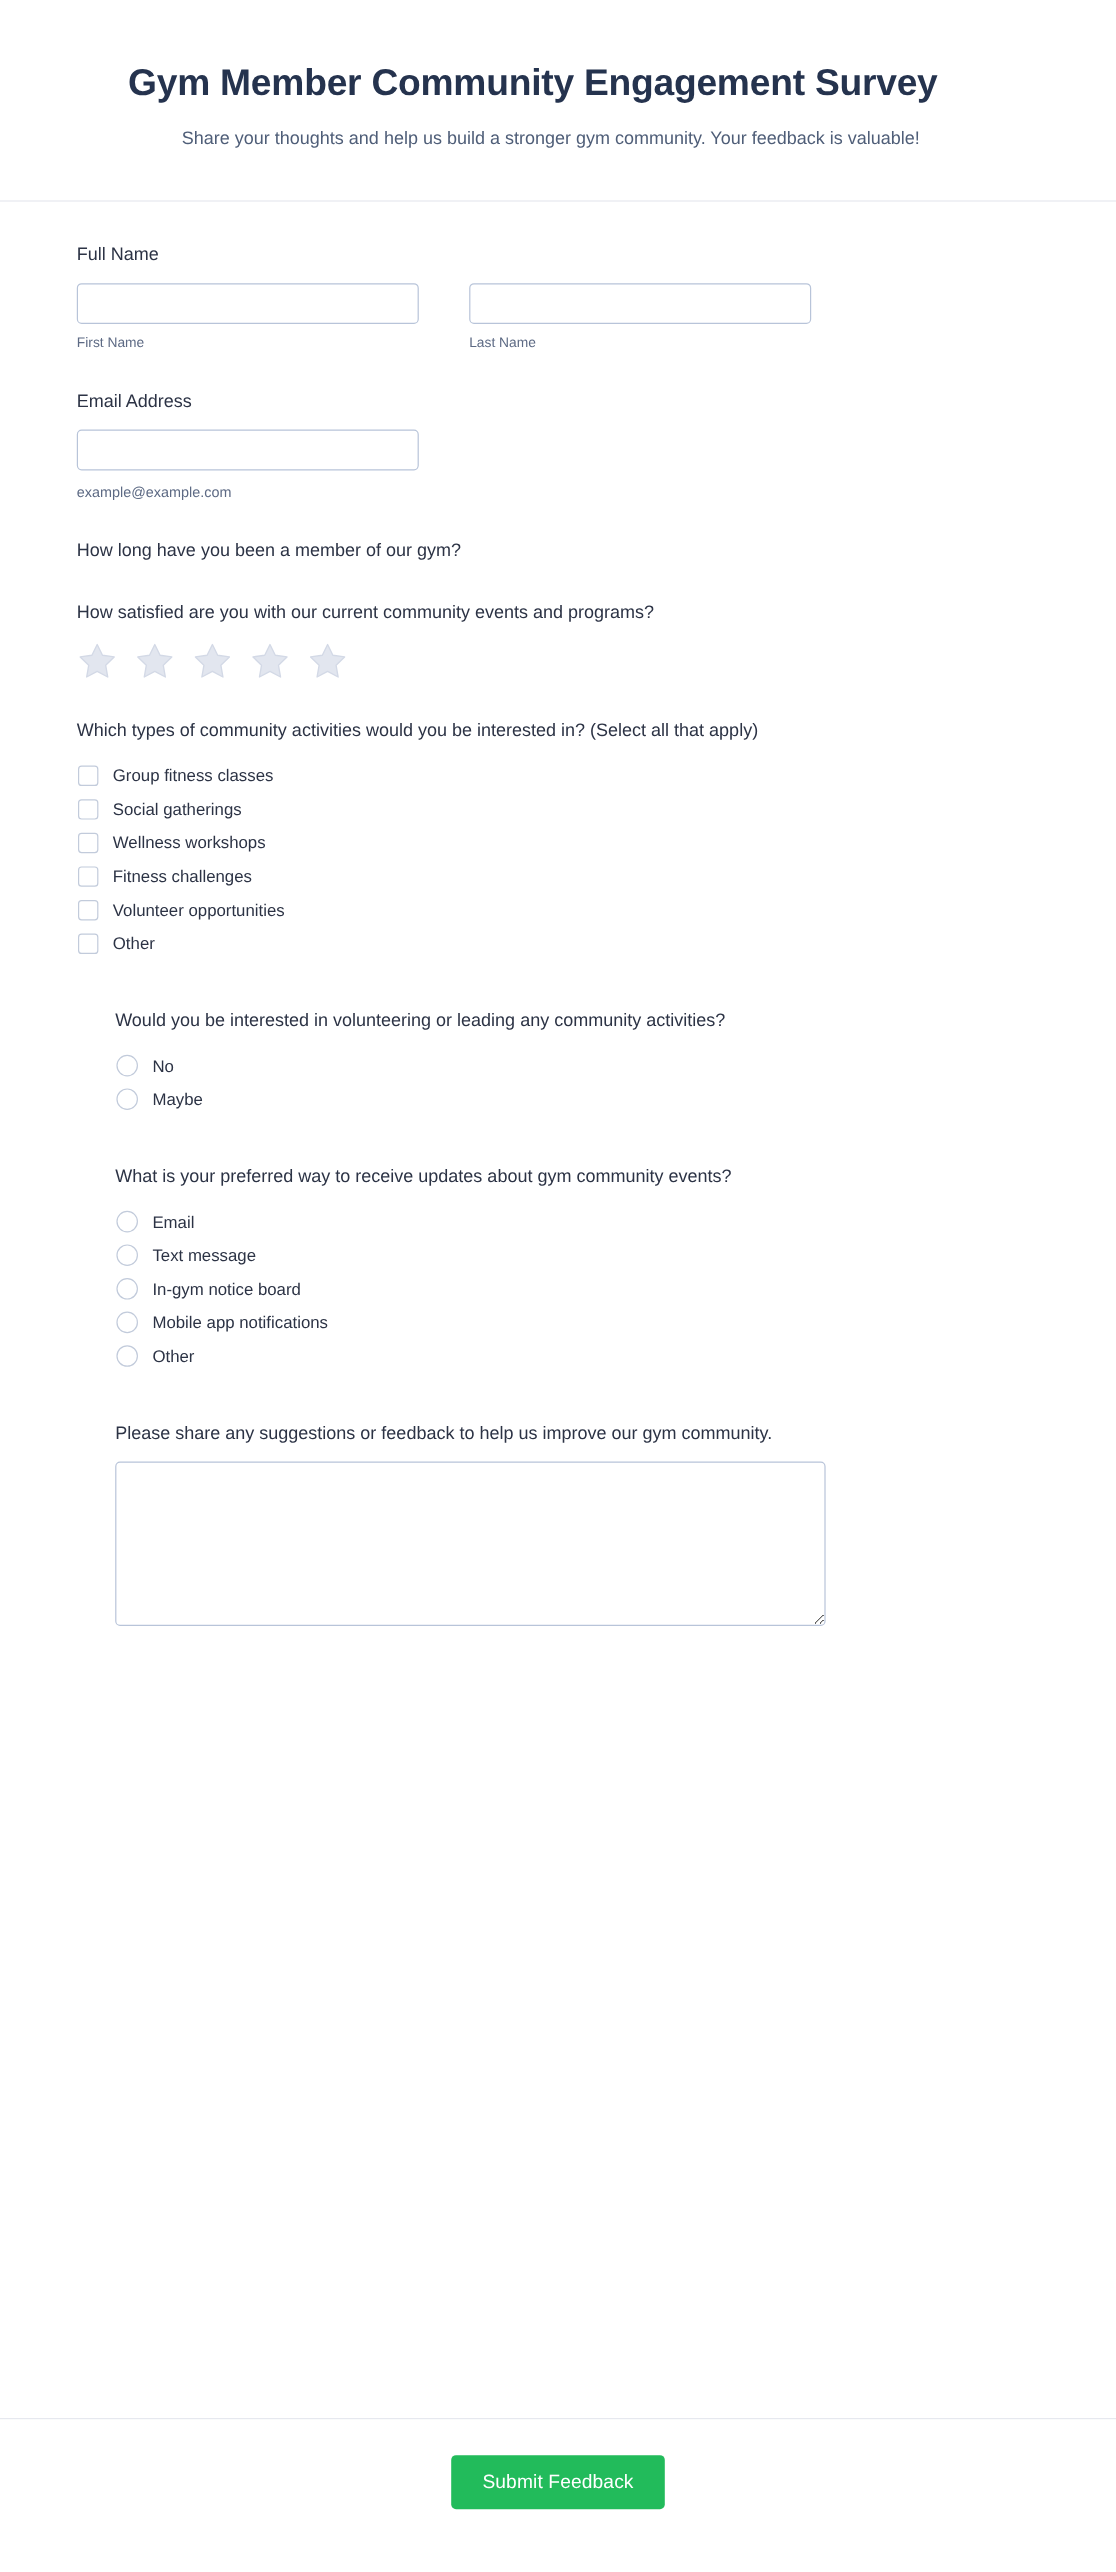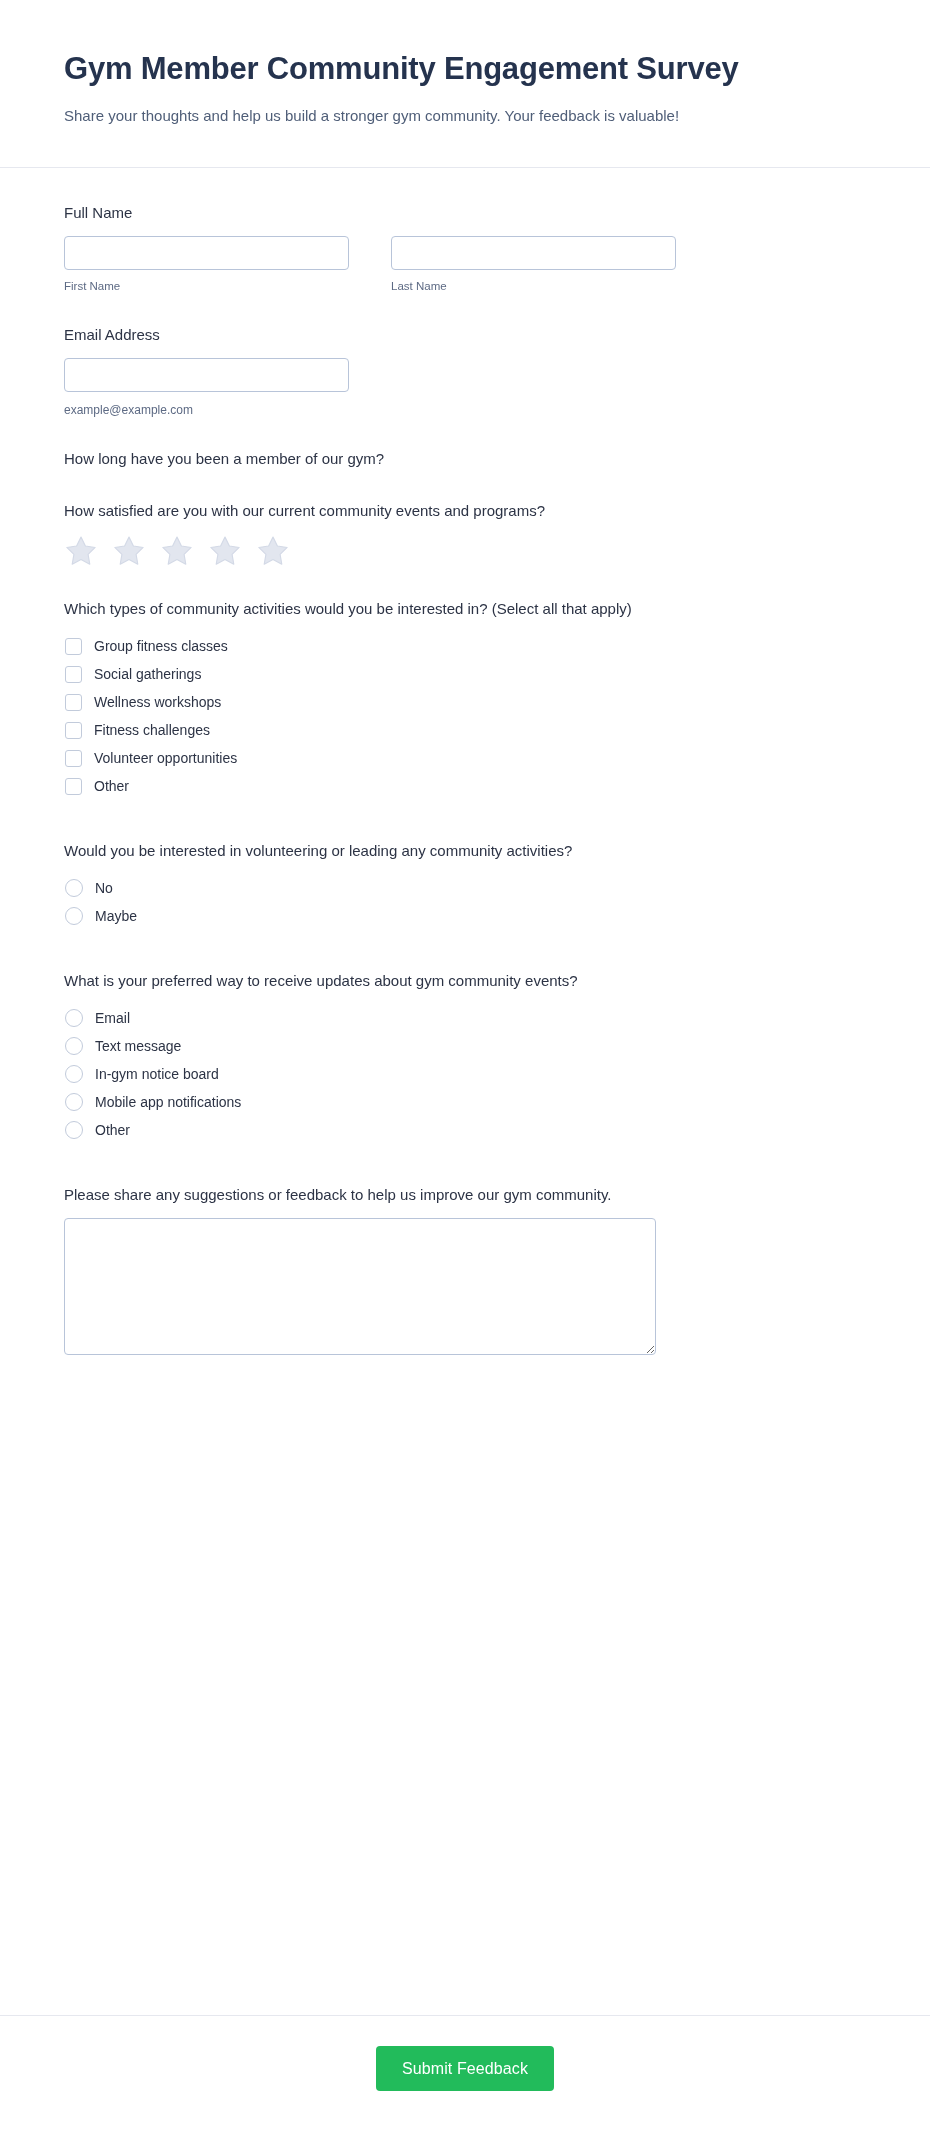--- a/index.html
+++ b/index.html
@@ -21,20 +21,21 @@
     background: #ffffff;
     position: relative;
     display: flex;
     flex-direction: column;
   }
 
   
   .form-header {
     padding: 46px 64px 40px 64px;
     border-bottom: 1px solid #e6e8ef;
+    text-align: center;
   }
 
   .form-title {
     font-size: 31px;
     line-height: 45px;
     font-weight: 700;
     color: #25334e;
     letter-spacing: -0.2px;
     max-width: 760px;
   }
@@ -187,21 +188,21 @@
   }
 
   .option-label {
     font-size: 14px;
     line-height: 20px;
     color: #2c3345;
     font-weight: 400;
   }
 
   .group-gap { margin-top: 30px; }
-  .group-gap-lg { margin-top: 40px; }
+  .group-gap-lg { margin-top: 40px; margin-left: 32px; }
 
   
   .textarea-box {
     width: 592px;
     height: 137px;
     border: 1px solid #b8c4d9;
     border-radius: 4px;
     background: #fff;
     font-family: "Liberation Sans", sans-serif;
     font-size: 14px;

